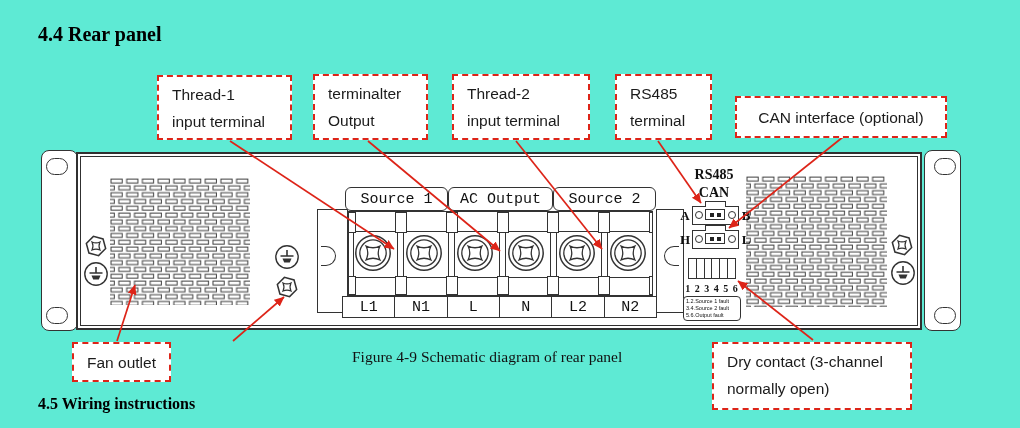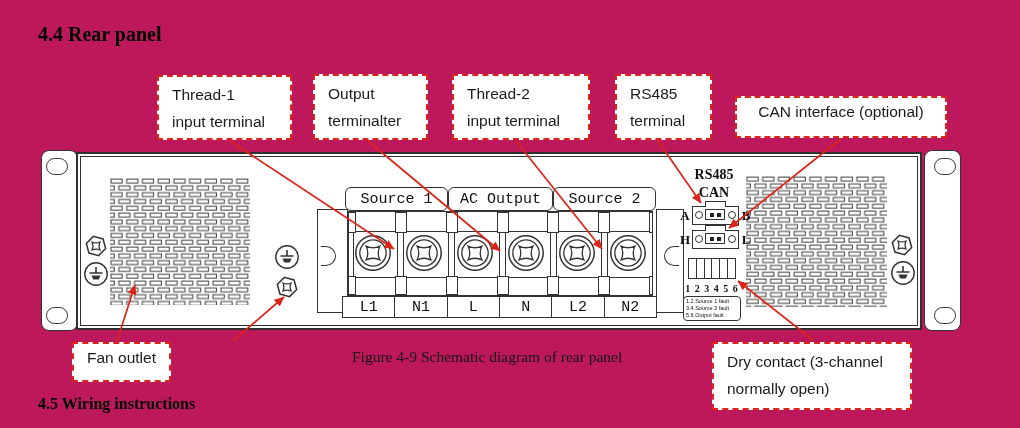--- a/index.html
+++ b/index.html
@@ -1,16 +1,16 @@
 <!DOCTYPE html>
 <html><head>
 <meta charset="utf-8">
 <style>
   html,body{margin:0;padding:0;background:#fff;}
-  .page{position:relative;width:1020px;height:428px;background:#be185d;overflow:hidden;
+  .page{position:relative;width:1020px;height:428px;background:#5eead4;overflow:hidden;
         font-family:"Liberation Sans",sans-serif;color:#1b1b1b;}
   h2.sec{position:absolute;margin:0;font:bold 20px/24px "Liberation Serif",serif;color:#000;}
   .caption{position:absolute;font:15.5px "Liberation Serif",serif;color:#111;}
 
   
   .ear{position:absolute;box-sizing:border-box;border:1.6px solid #333;border-radius:8px;background:#fff;}
   .ear-hole{position:absolute;box-sizing:border-box;width:22px;height:17px;border:1.3px solid #333;border-radius:9px;background:#fff;}
   .chassis{position:absolute;box-sizing:border-box;border:2px solid #303030;background:#fff;}
   .inner-frame{position:absolute;inset:2px;border:1px solid #303030;}
   .vent{position:absolute;}
@@ -48,21 +48,21 @@
   .dcell{flex:1;border-right:1.4px solid #333;}
   .dcell:last-child{border-right:none;}
   .digits{position:absolute;text-align:center;font:bold 10px "Liberation Serif",serif;letter-spacing:1px;color:#111;z-index:2;white-space:nowrap;}
   .legend{position:absolute;box-sizing:border-box;border:1px solid #333;border-radius:4px;background:#fff;
       padding:1px 2px;font:5.5px/7px "Liberation Sans",sans-serif;color:#111;white-space:nowrap;overflow:hidden;z-index:2;}
 
   
   .co{position:absolute;box-sizing:border-box;border:2px dashed #dd2418;background:#fff;
       font:15.5px/27px "Liberation Sans",sans-serif;color:#1b1b1b;padding:4px 0 0 13px;z-index:6;}
   .co .serifline{font-family:Liberation Sans, sans-serif;}
-  .co.center{display:flex;justify-content:center;padding:0;}
+  .co.center{display:flex;align-items:center;justify-content:center;padding:0;}
   .co div{white-space:nowrap;}
   .arrows{position:absolute;left:0;top:0;z-index:5;pointer-events:none;}
 </style>
 </head>
 <body>
 
 <div class="page">
 
   <svg width="0" height="0" style="position:absolute" aria-hidden="true">
     <defs>
@@ -240,22 +240,22 @@
     <div>1.2.Source 1 fault</div>
     <div>3.4.Source 2 fault</div>
     <div>5.6.Output fault</div>
   </div>
 
   <div class="co" style="left:157px;top:75px;width:135px;height:65px">
     <div class="serifline">Thread-1</div>
     <div>input terminal</div>
   </div>
   <div class="co" style="left:313px;top:74px;width:115px;height:66px">
+    <div>terminalter</div>
     <div>Output</div>
-    <div>terminalter</div>
   </div>
   <div class="co" style="left:452px;top:74px;width:138px;height:66px">
     <div>Thread-2</div>
     <div>input terminal</div>
   </div>
   <div class="co" style="left:615px;top:74px;width:97px;height:66px">
     <div>RS485</div>
     <div>terminal</div>
   </div>
   <div class="co center" style="left:735px;top:96px;width:212px;height:42px">

